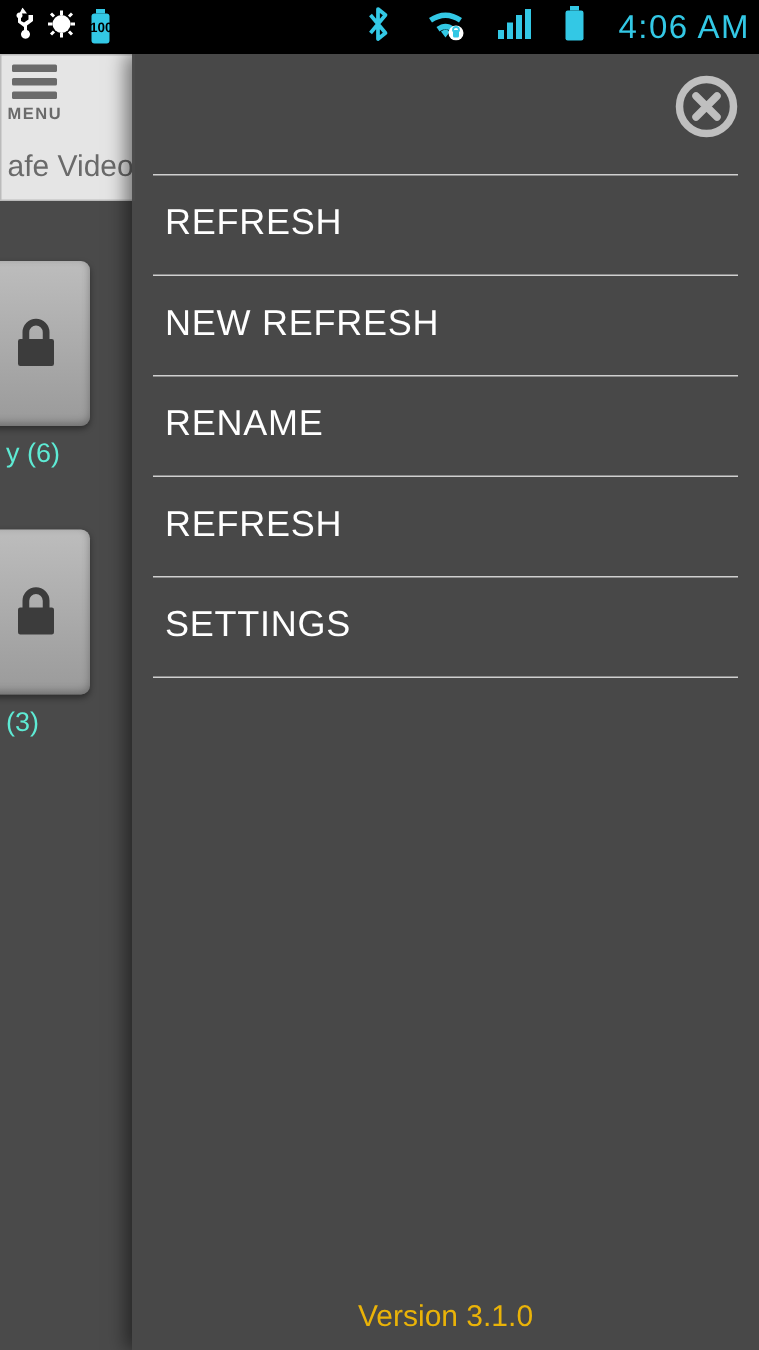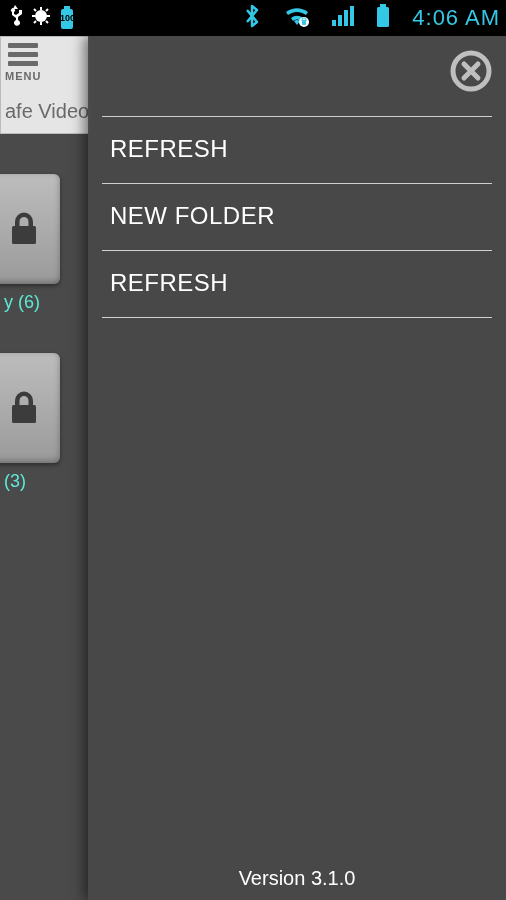--- a/index.html
+++ b/index.html
@@ -51,21 +51,21 @@
   .close-row { display:flex; justify-content:flex-end; padding: 14px 14px 6px; }
   .close-btn { width: 42px; height: 42px; cursor: pointer; }
   .menu-list { padding: 0 14px; margin-top: 18px; }
   .menu-item {
     color: #fff; font-size: 24px; font-weight: 300; letter-spacing: 0.5px;
     padding: 18px 8px 20px; border-bottom: 1px solid #d0d0d0;
     cursor: pointer;
   }
   .menu-item:first-child { border-top: 1px solid #d0d0d0; }
   .version {
-    margin-top: auto; color: #ffffff; font-size: 20px; text-align: center;
+    margin-top: auto; color: #eab308; font-size: 20px; text-align: center;
     padding: 14px 0 10px; font-weight: 300;
   }
 </style>
 </head>
 <body>
 
 <div class="status-bar">
   <div class="status-left">
     <span>
       <svg width="18" height="22" viewBox="0 0 18 22">
@@ -147,17 +147,19 @@
   <div class="close-row">
     <span class="close-btn">
       <svg viewBox="0 0 42 42">
         <circle cx="21" cy="21" r="18" fill="none" stroke="#bfbfbf" stroke-width="5"></circle>
         <path d="M14 14l14 14M28 14L14 28" stroke="#bfbfbf" stroke-width="5" stroke-linecap="round"></path>
       </svg>
     </span>
   </div>
   <div class="menu-list">
     <div class="menu-item">REFRESH</div>
-    <div class="menu-item">NEW FOLDER</div>
+    <div class="menu-item">NEW REFRESH</div>
+    <div class="menu-item">RENAME</div>
     <div class="menu-item">REFRESH</div>
+    <div class="menu-item">SETTINGS</div>
   </div>
   <div class="version">Version 3.1.0</div>
 </div>
 
 </body></html>

